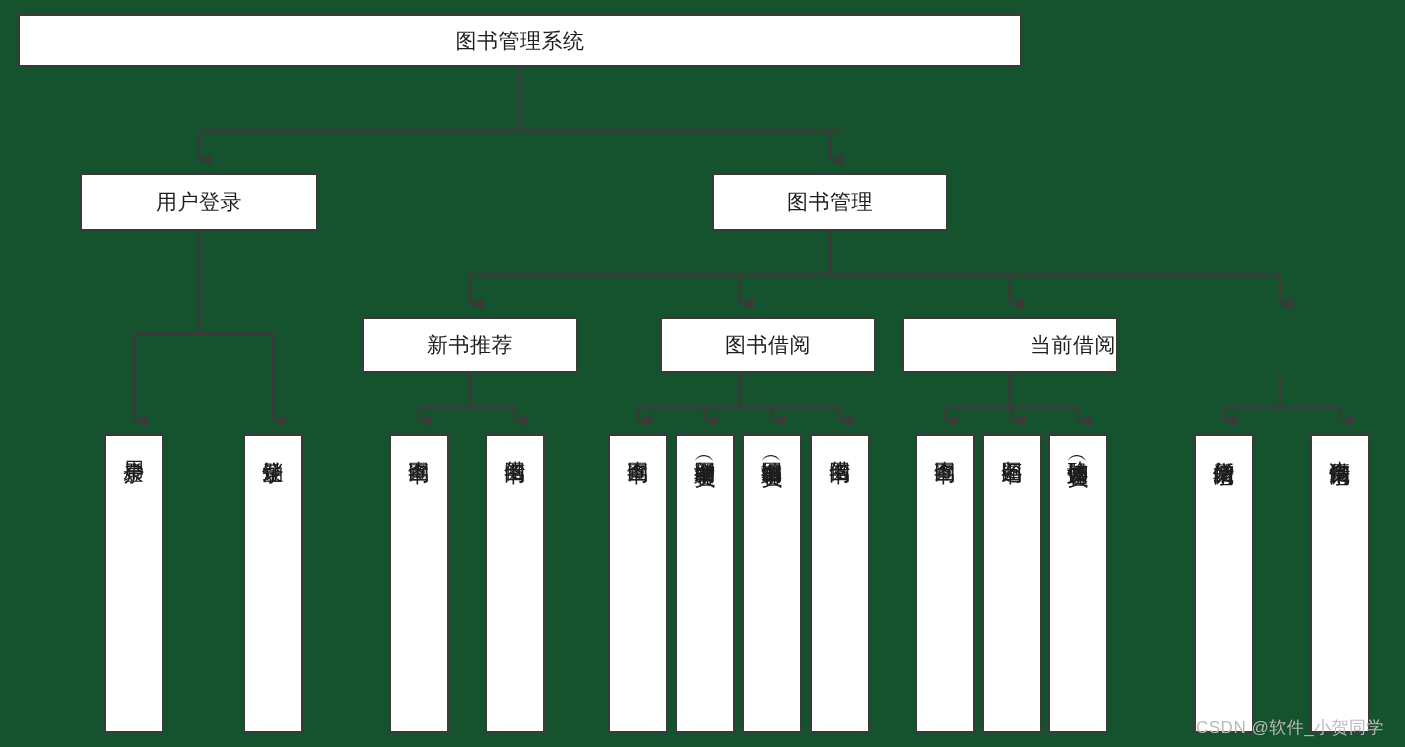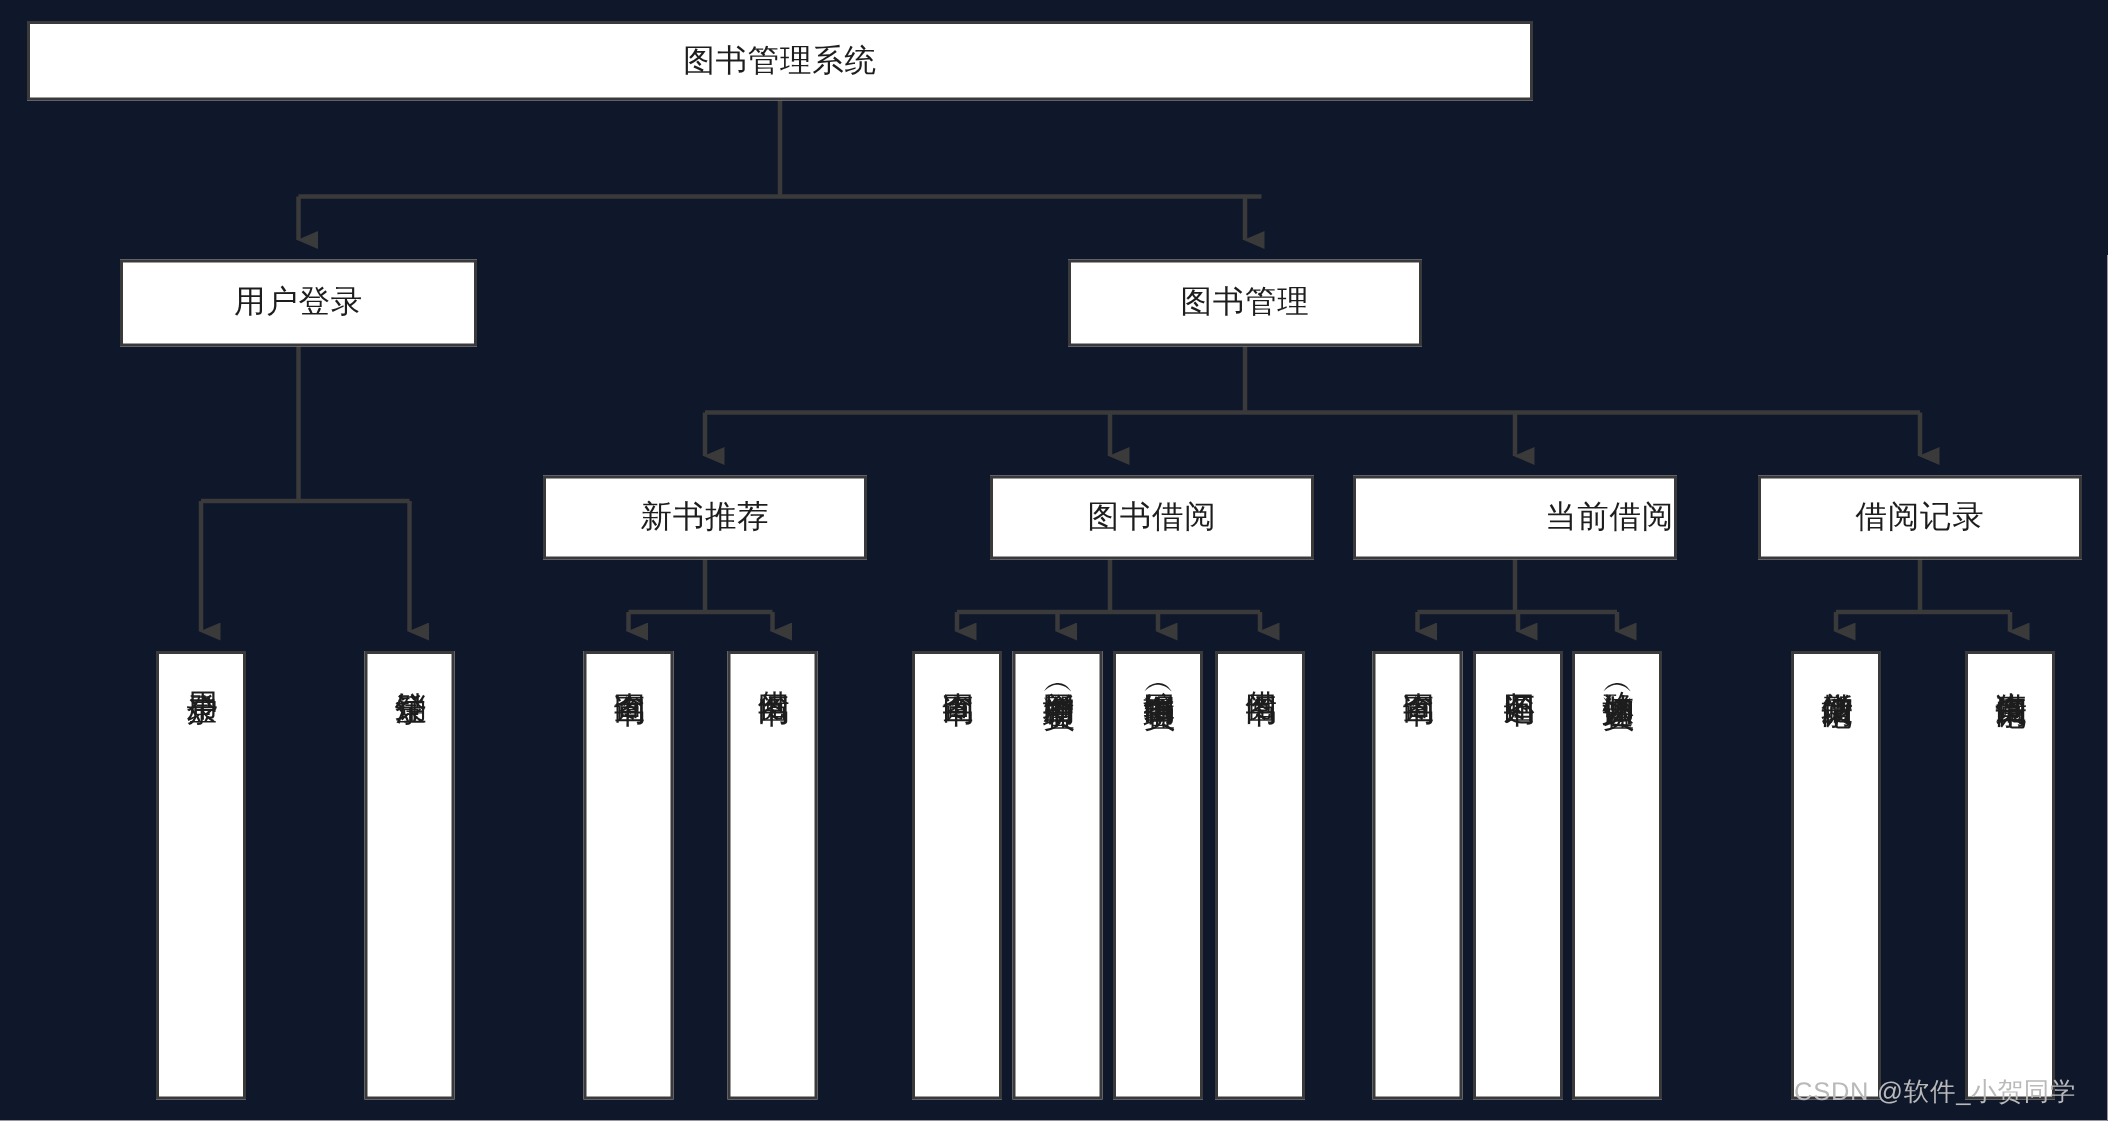--- a/index.html
+++ b/index.html
@@ -7,21 +7,21 @@
     padding: 0;
     background: #ffffff;
   }
   body {
     font-family: "Liberation Sans", "DejaVu Sans", sans-serif;
   }
   #canvas {
     position: relative;
     width: 1405px;
     height: 747px;
-    background: #0f172a;
+    background: #14532d;
     overflow: hidden;
   }
   #edges {
     position: absolute;
     left: 0;
     top: 0;
     width: 1405px;
     height: 747px;
     pointer-events: none;
   }
@@ -130,23 +130,20 @@
 
   <div class="node horizontal" style="left: 362px; top: 317px; width: 216px; height: 56px;">
     <span>新书推荐</span>
   </div>
   <div class="node horizontal" style="left: 660px; top: 317px; width: 216px; height: 56px;">
     <span>图书借阅</span>
   </div>
   <div class="node horizontal" style="left: 902px; top: 317px; width: 216px; height: 56px; justify-content: flex-end;">
     <span>当前借阅</span>
   </div>
-  <div class="node horizontal" style="left: 1172px; top: 317px; width: 216px; height: 56px;">
-    <span>借阅记录</span>
-  </div>
 
   <div class="node vertical" style="left: 104px; top: 434px; width: 60px; height: 299px;">
     <span class="vtext">用户登录</span>
   </div>
   <div class="node vertical" style="left: 243px; top: 434px; width: 60px; height: 299px;">
     <span class="vtext">注销登录</span>
   </div>
   <div class="node vertical" style="left: 389px; top: 434px; width: 60px; height: 299px;">
     <span class="vtext">查询图书</span>
   </div>

